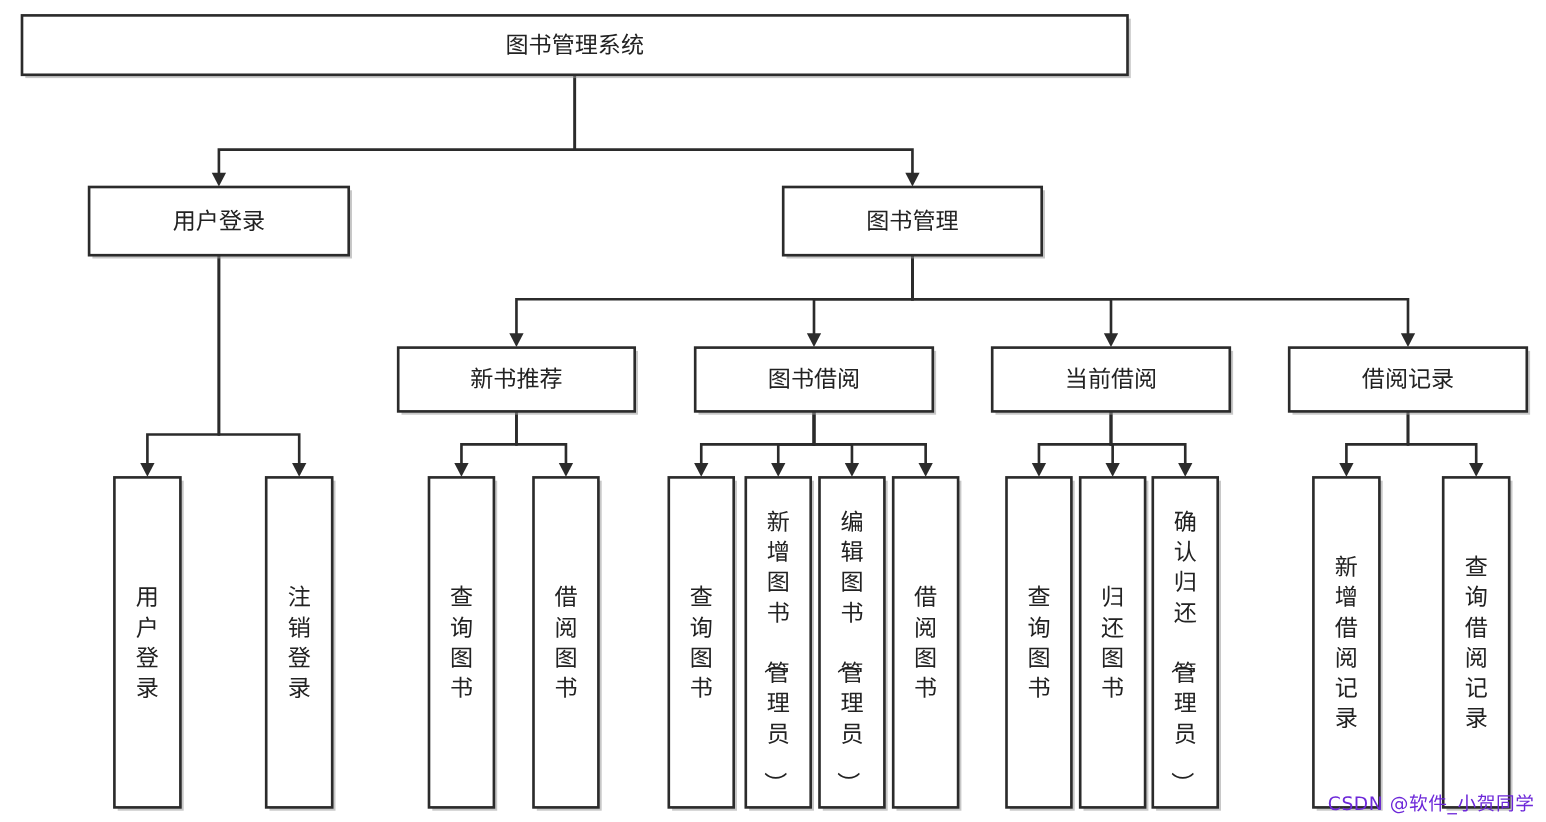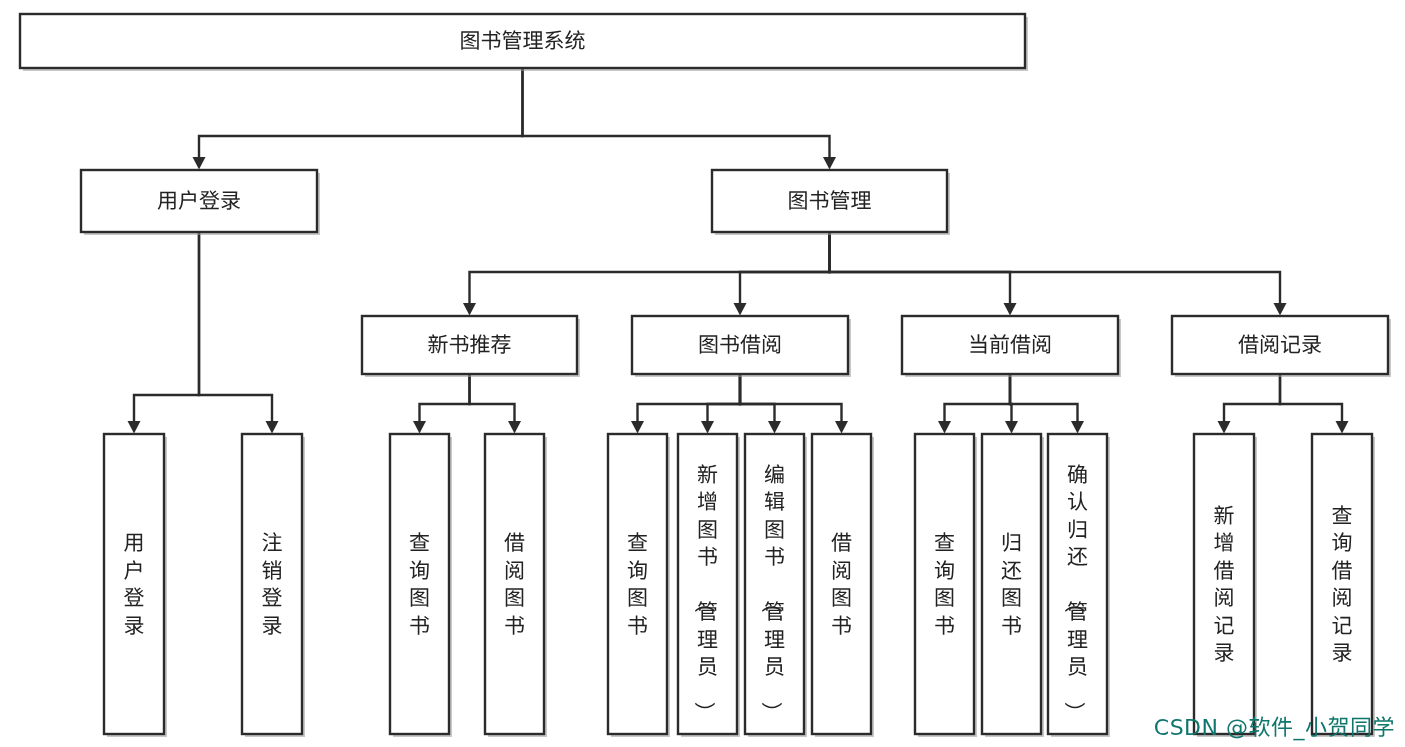--- a/index.html
+++ b/index.html
@@ -52,22 +52,22 @@
     font-family: "DejaVu Sans", "Liberation Sans", sans-serif;
     font-size: 21px;
     fill: #222222;
     text-anchor: middle;
   }
   .watermark {
     position: absolute;
     right: 10px;
     bottom: 6px;
     font-family: "DejaVu Sans", "Liberation Sans", sans-serif;
-    font-size: 22px;
-    color: #0f766e;
+    font-size: 17px;
+    color: #6d28d9;
     letter-spacing: 0.5px;
     white-space: nowrap;
     user-select: none;
   }
 </style>
 </head>
 <body>
 
 <div id="diagram-root">
   <svg id="diagram-svg" width="1405" height="747" viewBox="0 0 1405 747" xmlns="http://www.w3.org/2000/svg">

